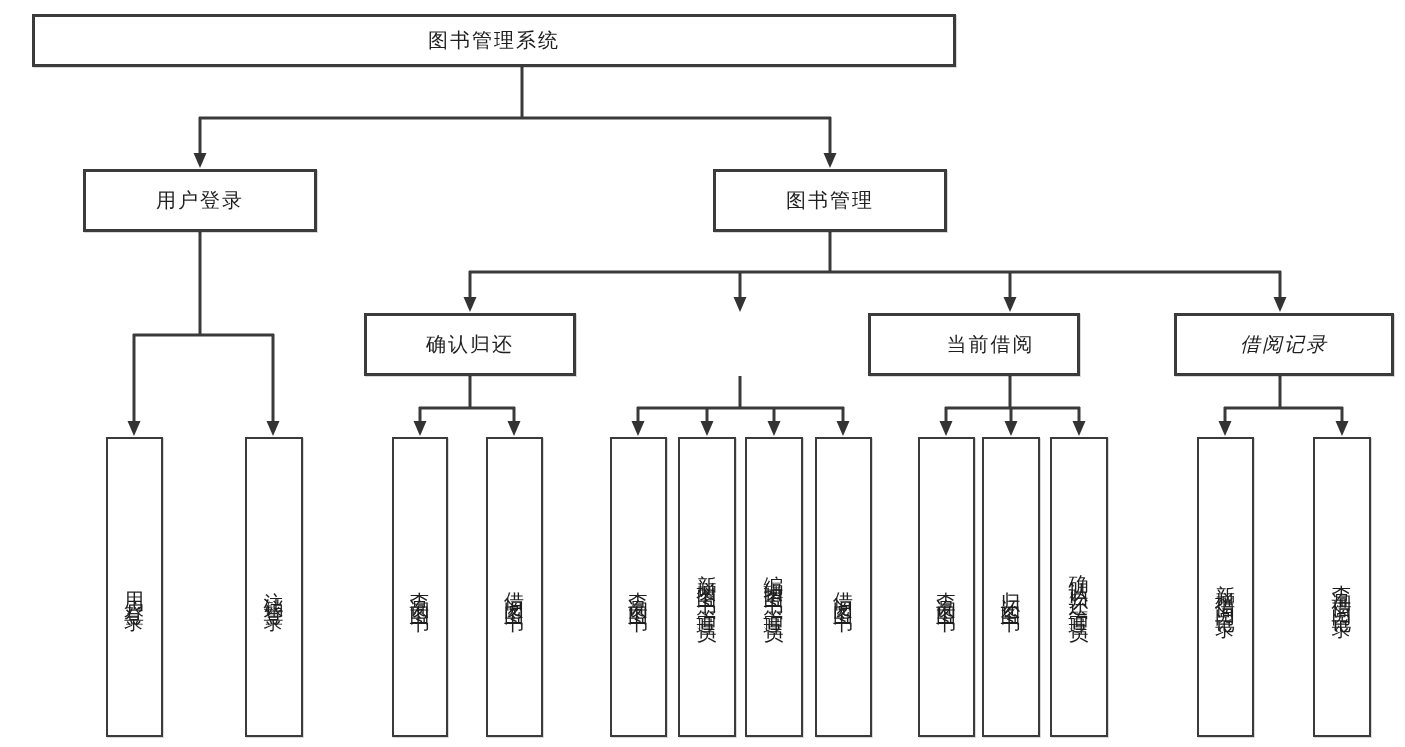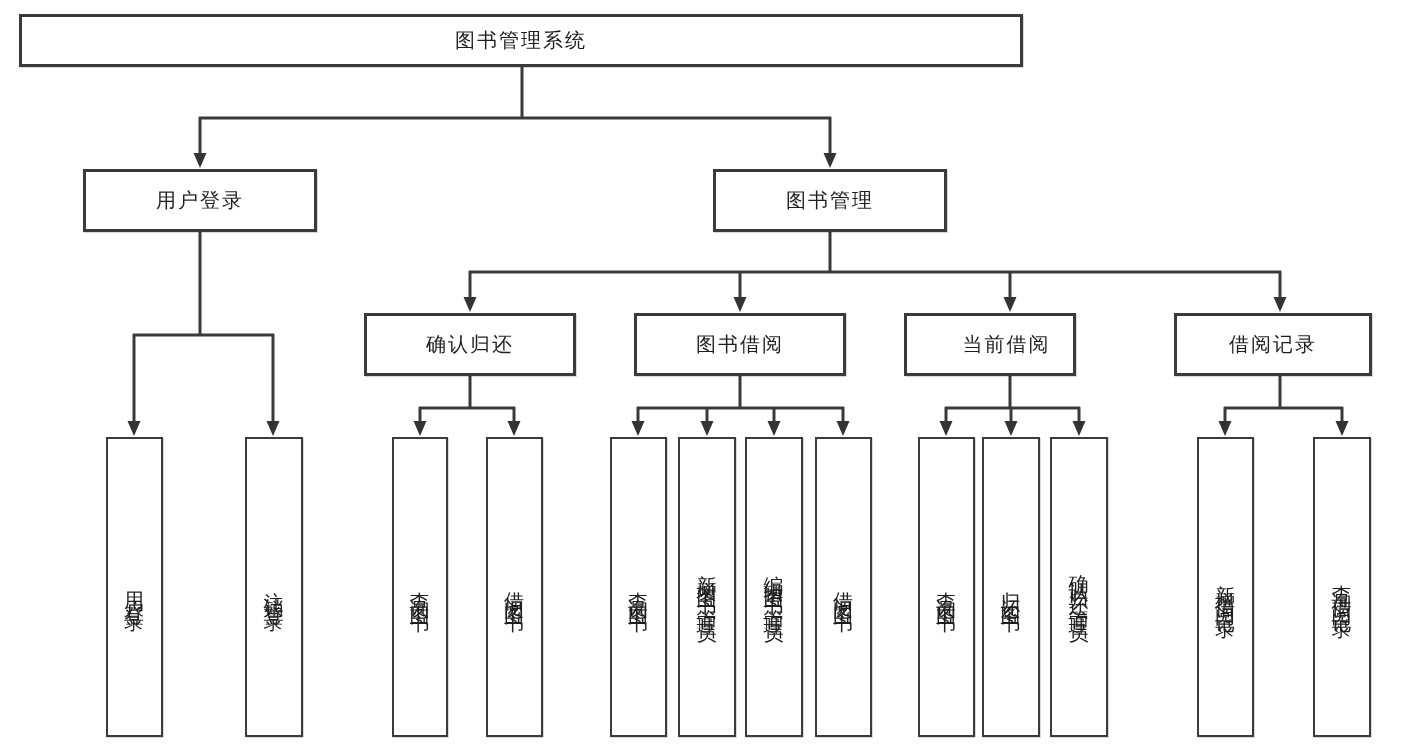--- a/index.html
+++ b/index.html
@@ -122,41 +122,38 @@
       <polygon points="767.5,421 780.5,421 774,436"></polygon>
       <polygon points="836.5,421 849.5,421 843,436"></polygon>
       <polygon points="939.5,421 952.5,421 946,436"></polygon>
       <polygon points="1004.5,421 1017.5,421 1011,436"></polygon>
       <polygon points="1072.5,421 1085.5,421 1079,436"></polygon>
       <polygon points="1218.5,421 1231.5,421 1225,436"></polygon>
       <polygon points="1335.5,421 1348.5,421 1342,436"></polygon>
     </g>
   </svg>
 
-  <div class="node h-node" style="left:19px; top:14px; width:1004px; height:53px;">
+  <div class="node h-node" style="left:32px; top:14px; width:924px; height:53px;">
     <span>图书管理系统</span>
   </div>
 
   <div class="node h-node" style="left:83px; top:169px; width:234px; height:63px;">
     <span>用户登录</span>
   </div>
   <div class="node h-node" style="left:713px; top:169px; width:234px; height:63px;">
     <span>图书管理</span>
   </div>
 
   <div class="node h-node" style="left:364px; top:313px; width:212px; height:63px;">
     <span>确认归还</span>
   </div>
-  <div class="node h-node" style="left:634px; top:313px; width:212px; height:63px;">
-    <span>图书借阅</span>
-  </div>
-  <div class="node h-node" style="left:904px; top:313px; width:172px; height:63px;padding-left:33px;">
+  <div class="node h-node" style="left:868px; top:313px; width:212px; height:63px;padding-left:33px;">
     <span>当前借阅</span>
   </div>
-  <div class="node h-node" style="left:1174px; top:313px; width:198px; height:63px;">
+  <div class="node h-node" style="left:1174px; top:313px; width:220px; height:63px;font-style:italic;">
     <span>借阅记录</span>
   </div>
 
   <div class="node v-node" style="left:106px; top:437px; width:57px; height:300px;">
     <span>用户登录</span>
   </div>
   <div class="node v-node" style="left:245px; top:437px; width:58px; height:300px;">
     <span>注销登录</span>
   </div>
 

